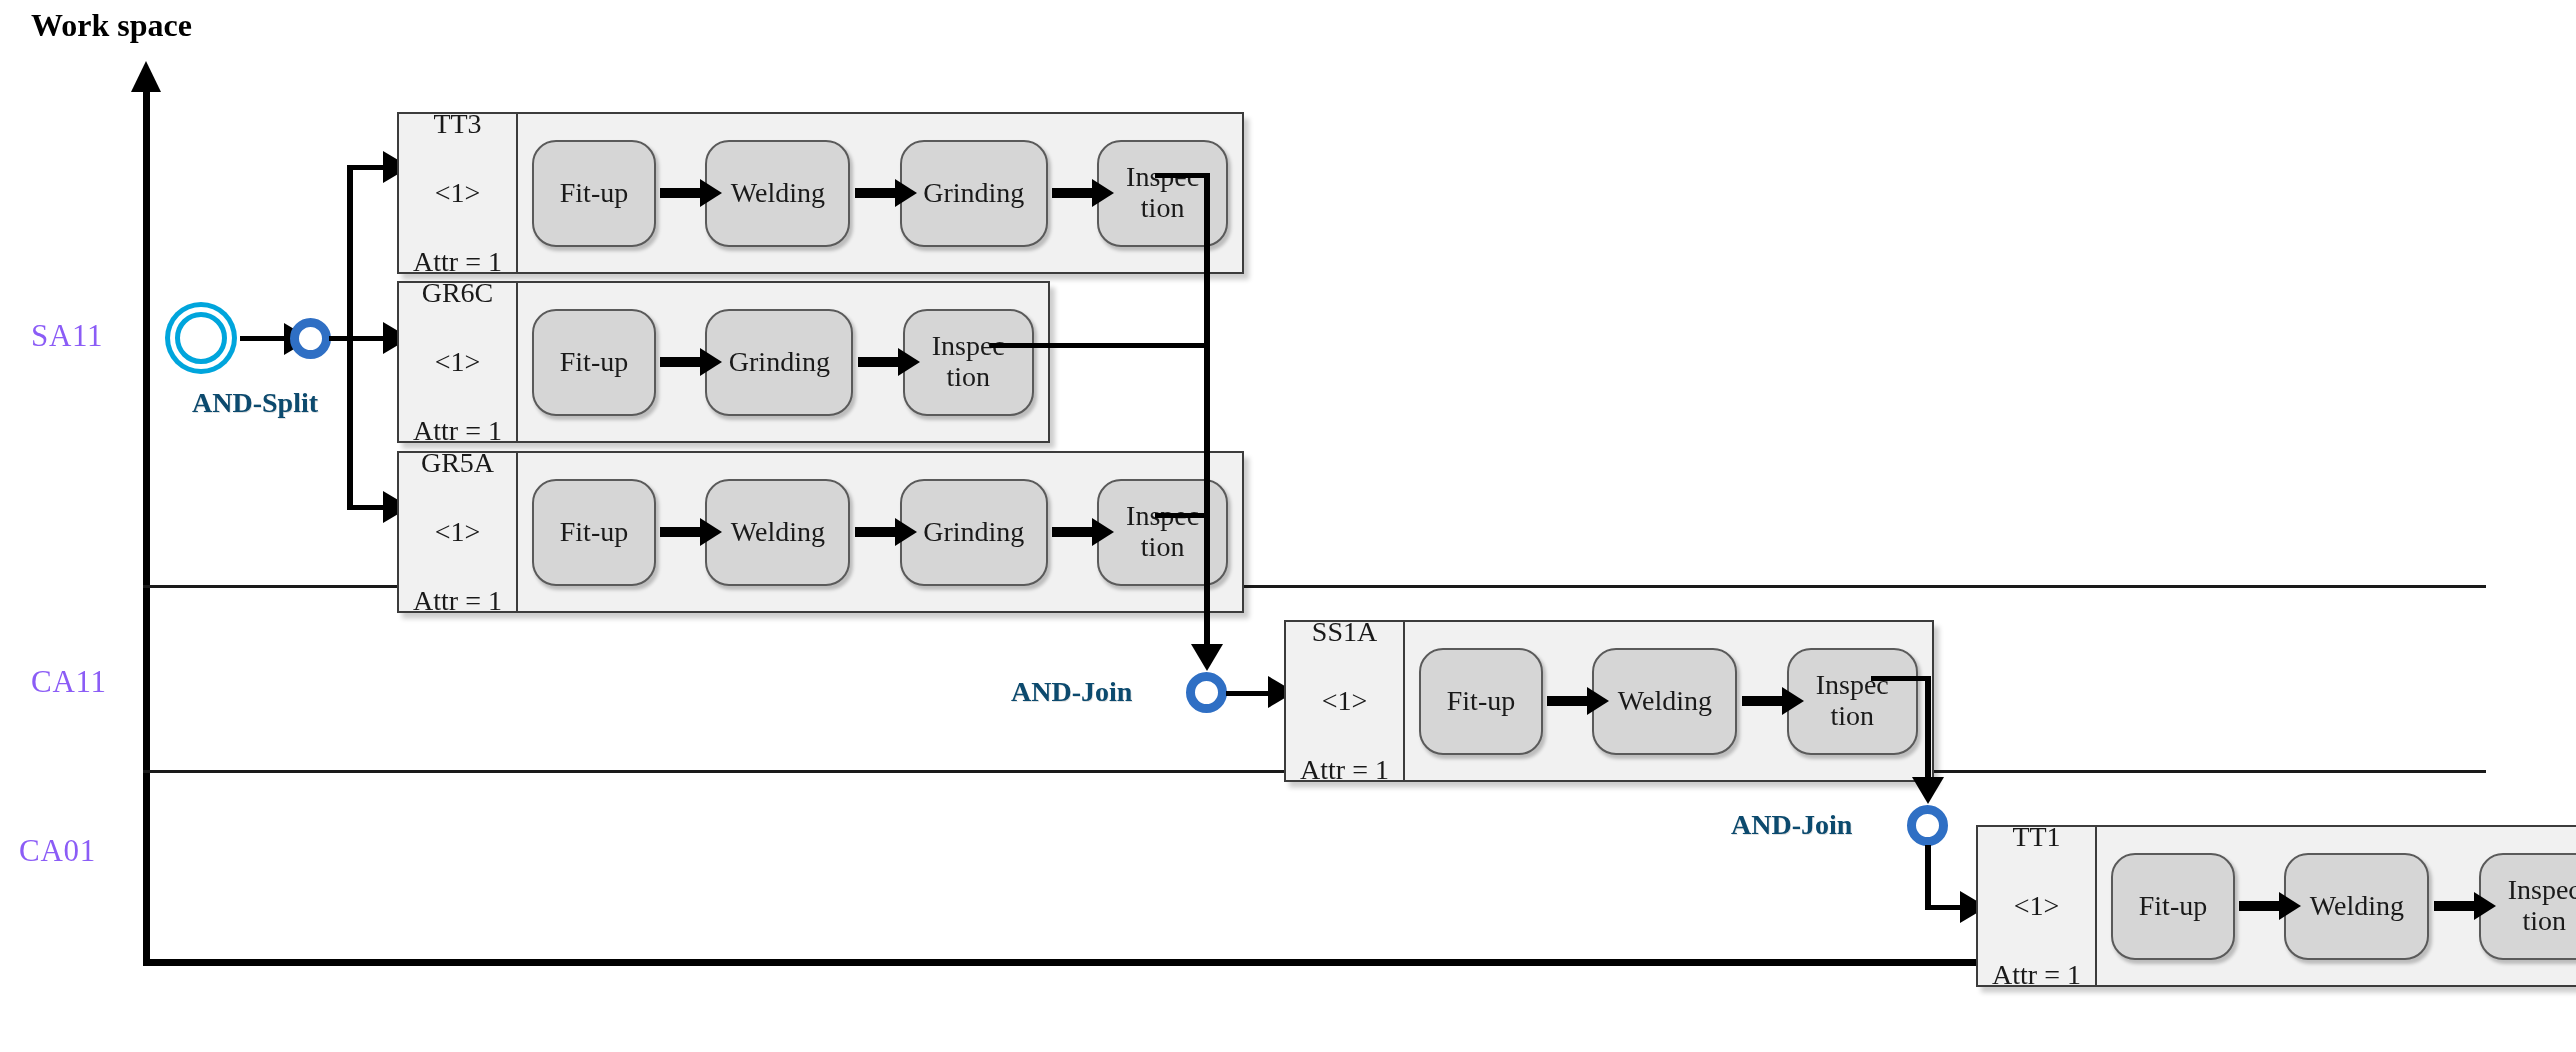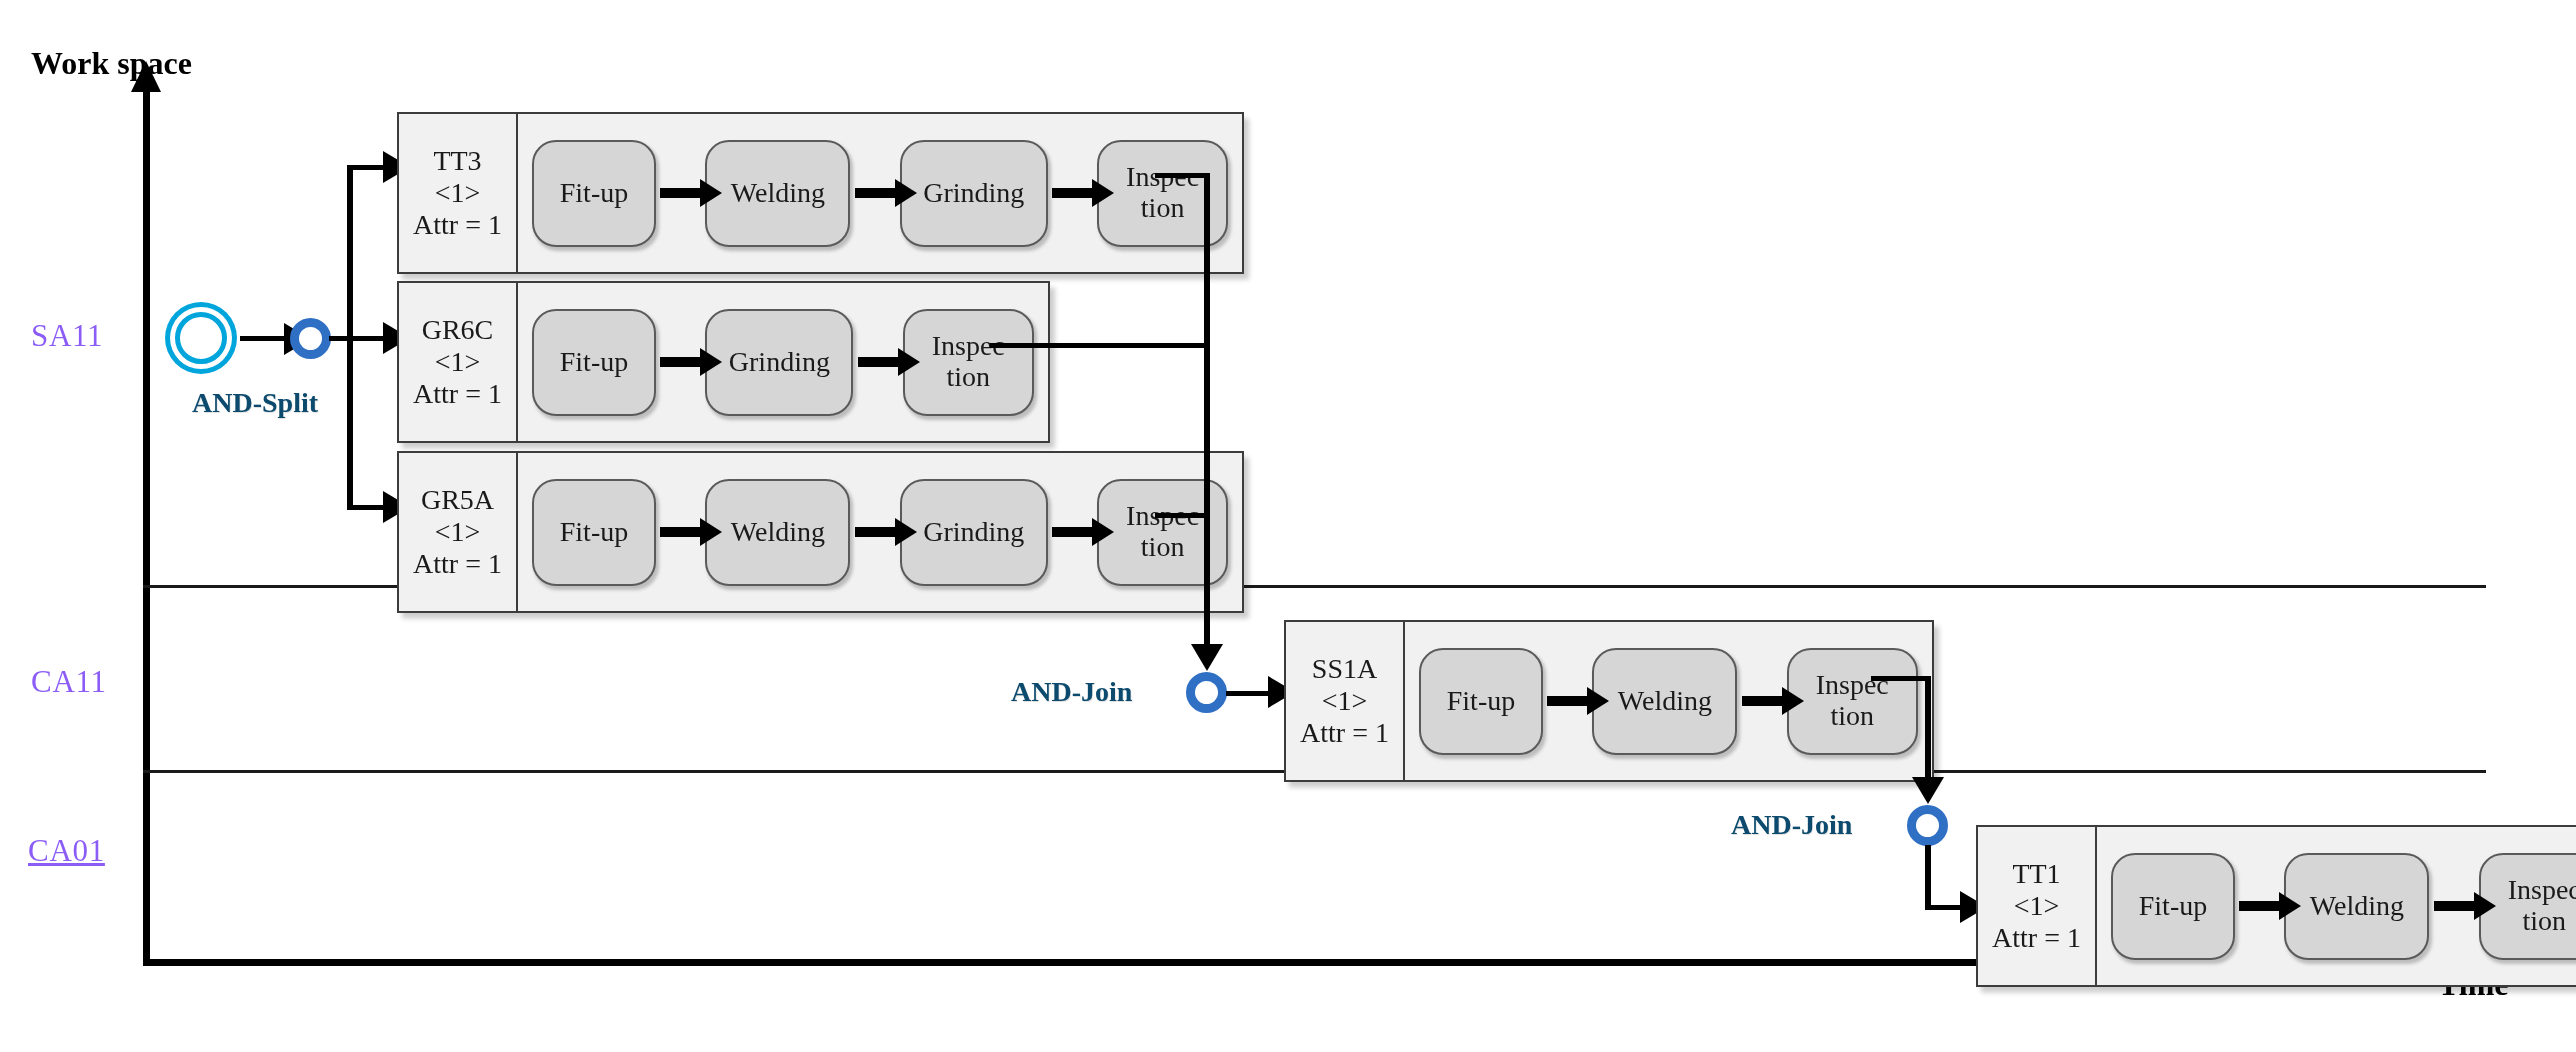--- a/index.html
+++ b/index.html
@@ -21,21 +21,20 @@
     position: absolute;
     background: #000000;
   }
   .axis-title {
     position: absolute;
     font-family: "Liberation Serif", "DejaVu Serif", serif;
     font-weight: bold;
     font-size: 32px;
     color: #000000;
     white-space: nowrap;
-    margin-top: 38px;
   }
   .arrowhead-up {
     position: absolute;
     width: 0; height: 0;
     border-left: 15.5px solid transparent;
     border-right: 15.5px solid transparent;
     border-bottom: 31px solid #000000;
   }
   .arrowhead-right {
     position: absolute;
@@ -71,20 +70,21 @@
   }
   .box-header {
     box-sizing: border-box;
     border-right: 2.1px solid #3c3c3c;
     display: flex;
     flex-direction: column;
     align-items: center;
     justify-content: center;
     padding: 0 10px;
     min-width: 119px;
+    gap: 37px;
   }
   .box-header .hdr-line {
     font-size: 28px;
     line-height: 1.14;
     color: #1a1a1a;
     white-space: nowrap;
     text-align: center;
   }
   .box-steps {
     display: flex;
@@ -189,21 +189,21 @@
   <div class="axis-title" style="left:31px; top:7px;">Work space</div>
   <div class="arrowhead-up" style="left:131px; top:61px;"></div>
   <div class="axis-line" style="left:143px; top:89px; width:7px; height:877px;"></div>
 
   <div class="axis-line" style="left:143px; top:959px; width:2343px; height:7px;"></div>
   <div class="arrowhead-right" style="left:2484px; top:947px;"></div>
   <div class="axis-title" style="left:2438px; top:928px;">Time</div>
 
   <div class="lane-label" style="left:31px; top:318px;">SA11</div>
   <div class="lane-label" style="left:31px; top:664px;">CA11</div>
-  <div class="lane-label" style="left:28px; top:833px;text-decoration:underline;">CA01</div>
+  <div class="lane-label" style="left:19px; top:833px;">CA01</div>
 
   <div class="lane-divider" style="left:143px; top:585px; width:2343px;"></div>
   <div class="lane-divider" style="left:143px; top:770px; width:2343px;"></div>
 
   <div class="node-start" style="left:175px; top:312px;"></div>
 
   <div class="conn-h" style="left:240px; top:336px; width:47px;"></div>
   <div class="tip-right" style="left:284px; top:323px;"></div>
 
   <div class="node-gateway" style="left:290px; top:318px;"></div>

